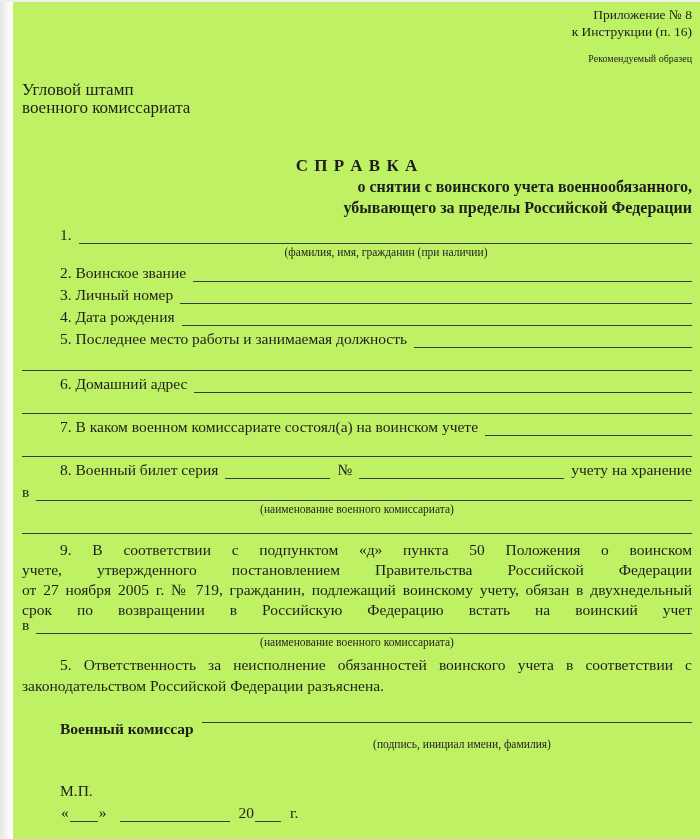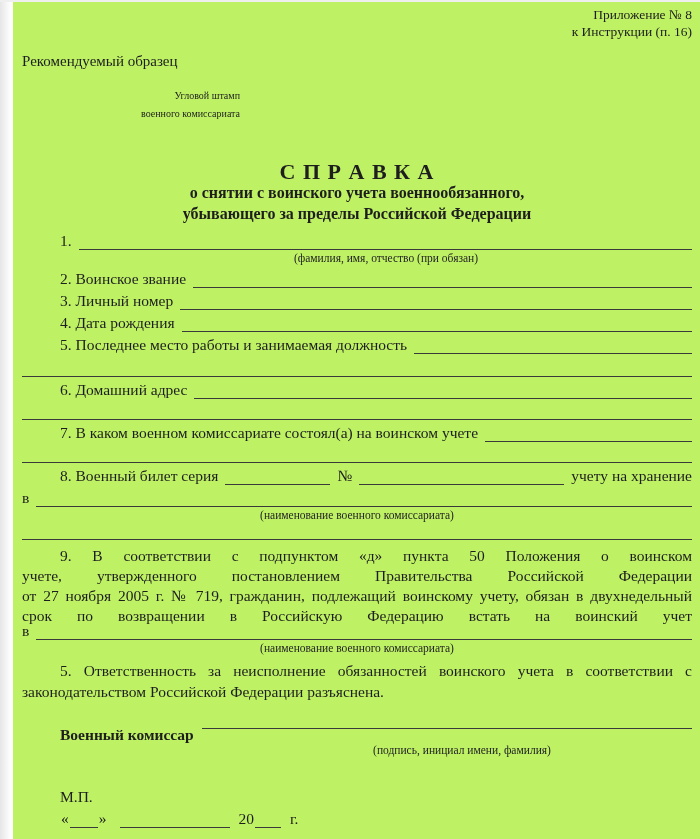--- a/index.html
+++ b/index.html
@@ -22,25 +22,25 @@
     position:absolute;left:0;top:0;right:0;height:2px;
     background:#efefef;pointer-events:none;
   }
   .content{
     position:relative;
     padding:6px 8px 0 22px;
     width:670px;
     box-sizing:content-box;
   }
   .header-right{text-align:right;font-size:13.5px;line-height:17px;}
-  .sample-label{font-size:15px;margin-top:13px;}
-  .stamp{margin-top:17px;width:218px;text-align:right;font-size:10px;line-height:18px;}
+  .sample-label{text-align:right;font-size:10px;margin-top:13px;}
+  .stamp{margin-top:17px;width:218px;text-align:left;font-size:17px;line-height:18px;}
   .title-block{margin-top:38px;text-align:center;font-weight:bold;}
-  .title-main{font-size:22px;letter-spacing:1px;line-height:21px;}
-  .title-sub{font-size:16px;line-height:21px;}
+  .title-main{font-size:17px;letter-spacing:1px;line-height:21px;}
+  .title-sub{font-size:16px;line-height:21px;text-align:right;}
   .form{margin-top:10px;}
   .row{display:flex;align-items:flex-end;height:22px;}
   .row.short{height:16px;}
   .row.tight{height:14px;}
   .label{white-space:nowrap;padding-right:7px;}
   .indent{padding-left:38px;}
   .fill{flex:1 1 auto;border-bottom:1.4px solid #3a3a3a;height:2px;}
   .fill.fixed105{flex:0 0 105px;margin-right:7px;}
   .hline{border-bottom:1.4px solid #3a3a3a;height:0;}
   .mt22{margin-top:22px;} .mt20{margin-top:20px;} .mt16{margin-top:16px;}
@@ -85,21 +85,21 @@
       <div class="title-sub">о снятии с воинского учета военнообязанного,</div>
       <div class="title-sub">убывающего за пределы Российской Федерации</div>
     </div>
 
     <div class="form">
 
       <div class="row short">
         <span class="label indent">1.</span>
         <span class="fill"></span>
       </div>
-      <div class="caption under-item1">(фамилия, имя, отчество (при обязан)</div>
+      <div class="caption under-item1">(фамилия, имя, гражданин (при наличии)</div>
 
       <div class="row">
         <span class="label indent">2. Воинское звание</span>
         <span class="fill"></span>
       </div>
 
       <div class="row">
         <span class="label indent">3. Личный номер</span>
         <span class="fill"></span>
       </div>

